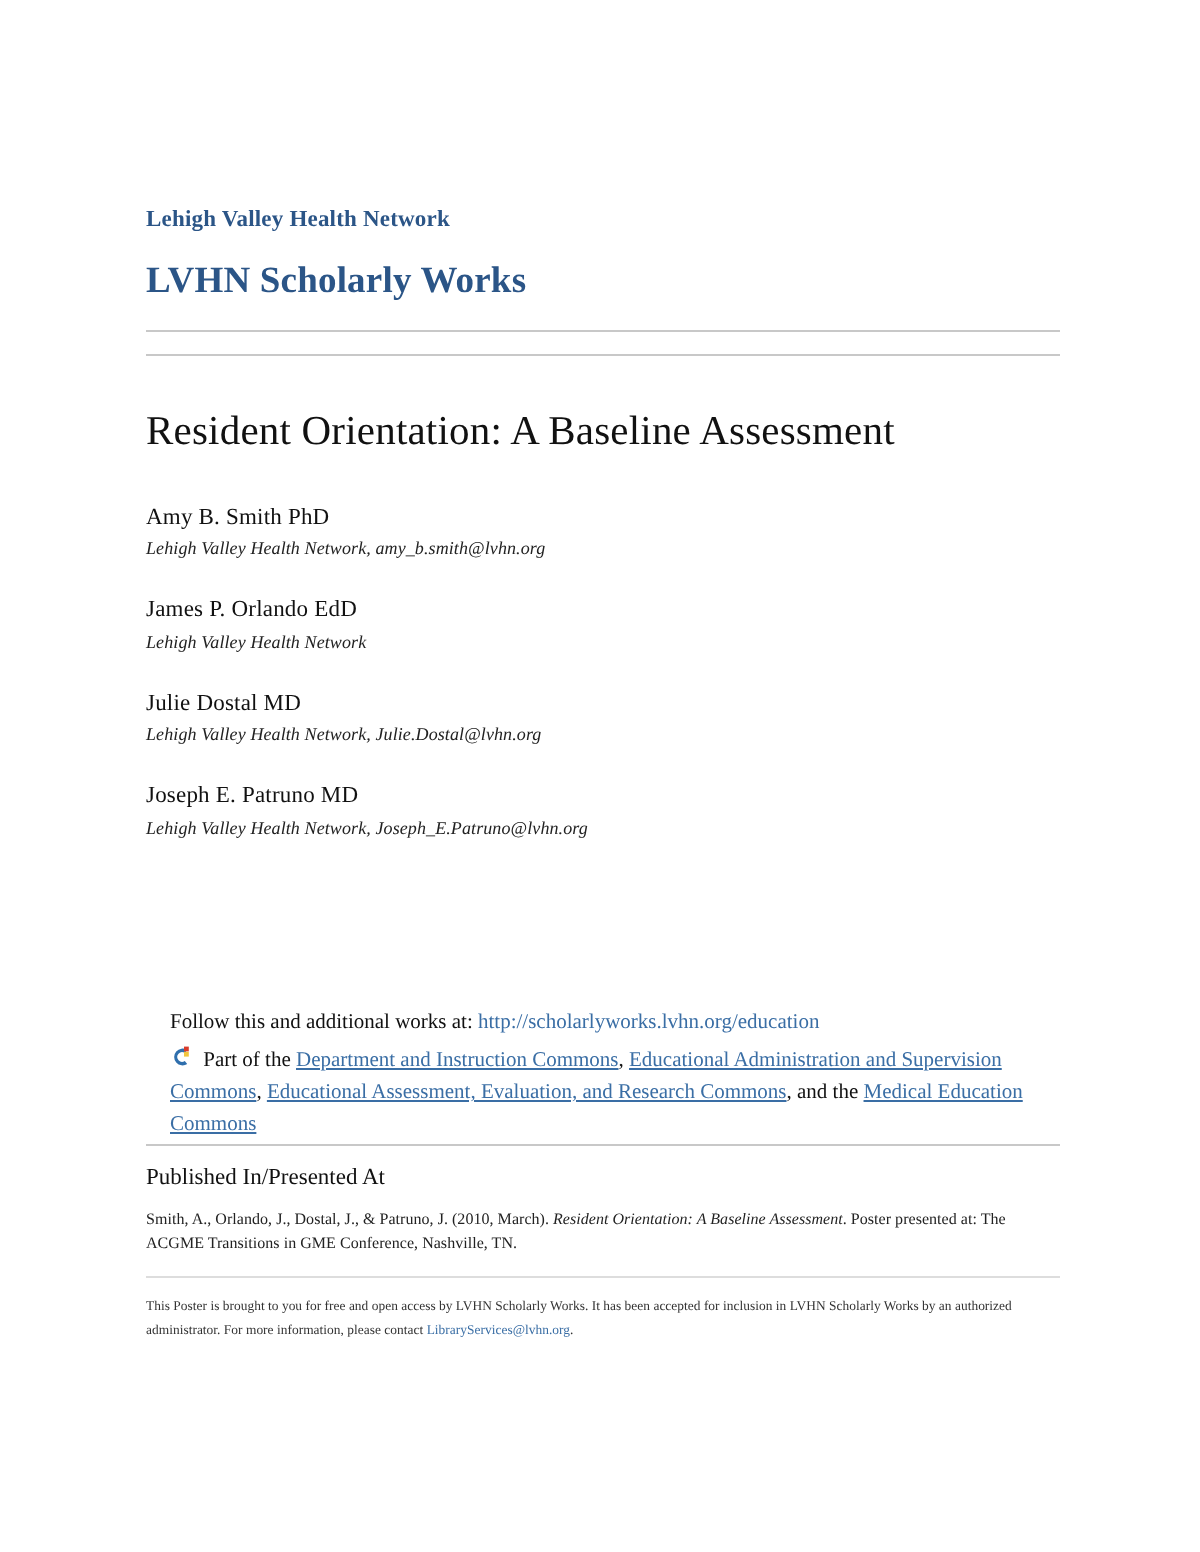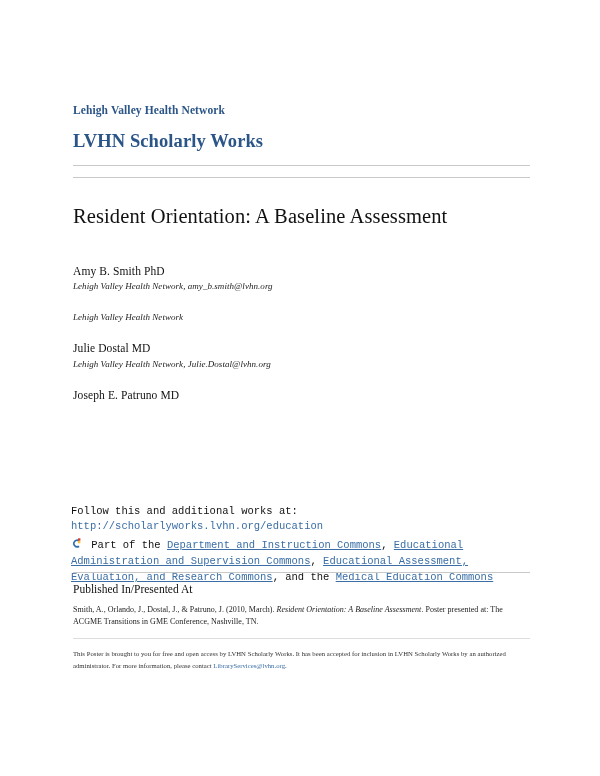--- a/index.html
+++ b/index.html
@@ -84,38 +84,36 @@
   }
   .author {
     margin-bottom: 17px;
   }
   .author:last-child { margin-bottom: 0; }
   .author-name {
     font-size: 11.5px;
     color: #111111;
     line-height: 1.35;
     letter-spacing: 0.1px;
-    margin-top: 12px;
   }
   .author-affil {
     font-size: 9px;
     font-style: italic;
     color: #222222;
     line-height: 1.45;
     padding-top: 1px;
     letter-spacing: 0.05px;
   }
 
   
   .follow-block {
     position: absolute;
-    left: 71px;
+    left: 85px;
     top: 504px;
     width: 460px;
-    font-family: Liberation Mono, monospace;
   }
   .follow-line {
     font-size: 10.5px;
     color: #111111;
     line-height: 1.45;
   }
   .follow-url {
     color: #3a6ea5;
     text-decoration: none;
   }
@@ -196,28 +194,30 @@
     </div>
 
     <h1 class="doc-title">Resident Orientation: A Baseline Assessment</h1>
 
     <div class="authors">
       <div class="author">
         <div class="author-name">Amy B. Smith PhD</div>
         <div class="author-affil">Lehigh Valley Health Network, amy_b.smith@lvhn.org</div>
       </div>
       <div class="author">
+        <div class="author-name">James P. Orlando EdD</div>
         <div class="author-affil">Lehigh Valley Health Network</div>
       </div>
       <div class="author">
         <div class="author-name">Julie Dostal MD</div>
         <div class="author-affil">Lehigh Valley Health Network, Julie.Dostal@lvhn.org</div>
       </div>
       <div class="author">
         <div class="author-name">Joseph E. Patruno MD</div>
+        <div class="author-affil">Lehigh Valley Health Network, Joseph_E.Patruno@lvhn.org</div>
       </div>
     </div>
 
   </div>
 
   <div class="follow-block">
     <div class="follow-line">
       <span>Follow this and additional works at:</span>
       <a class="follow-url" href="#">http://scholarlyworks.lvhn.org/education</a>
     </div>

